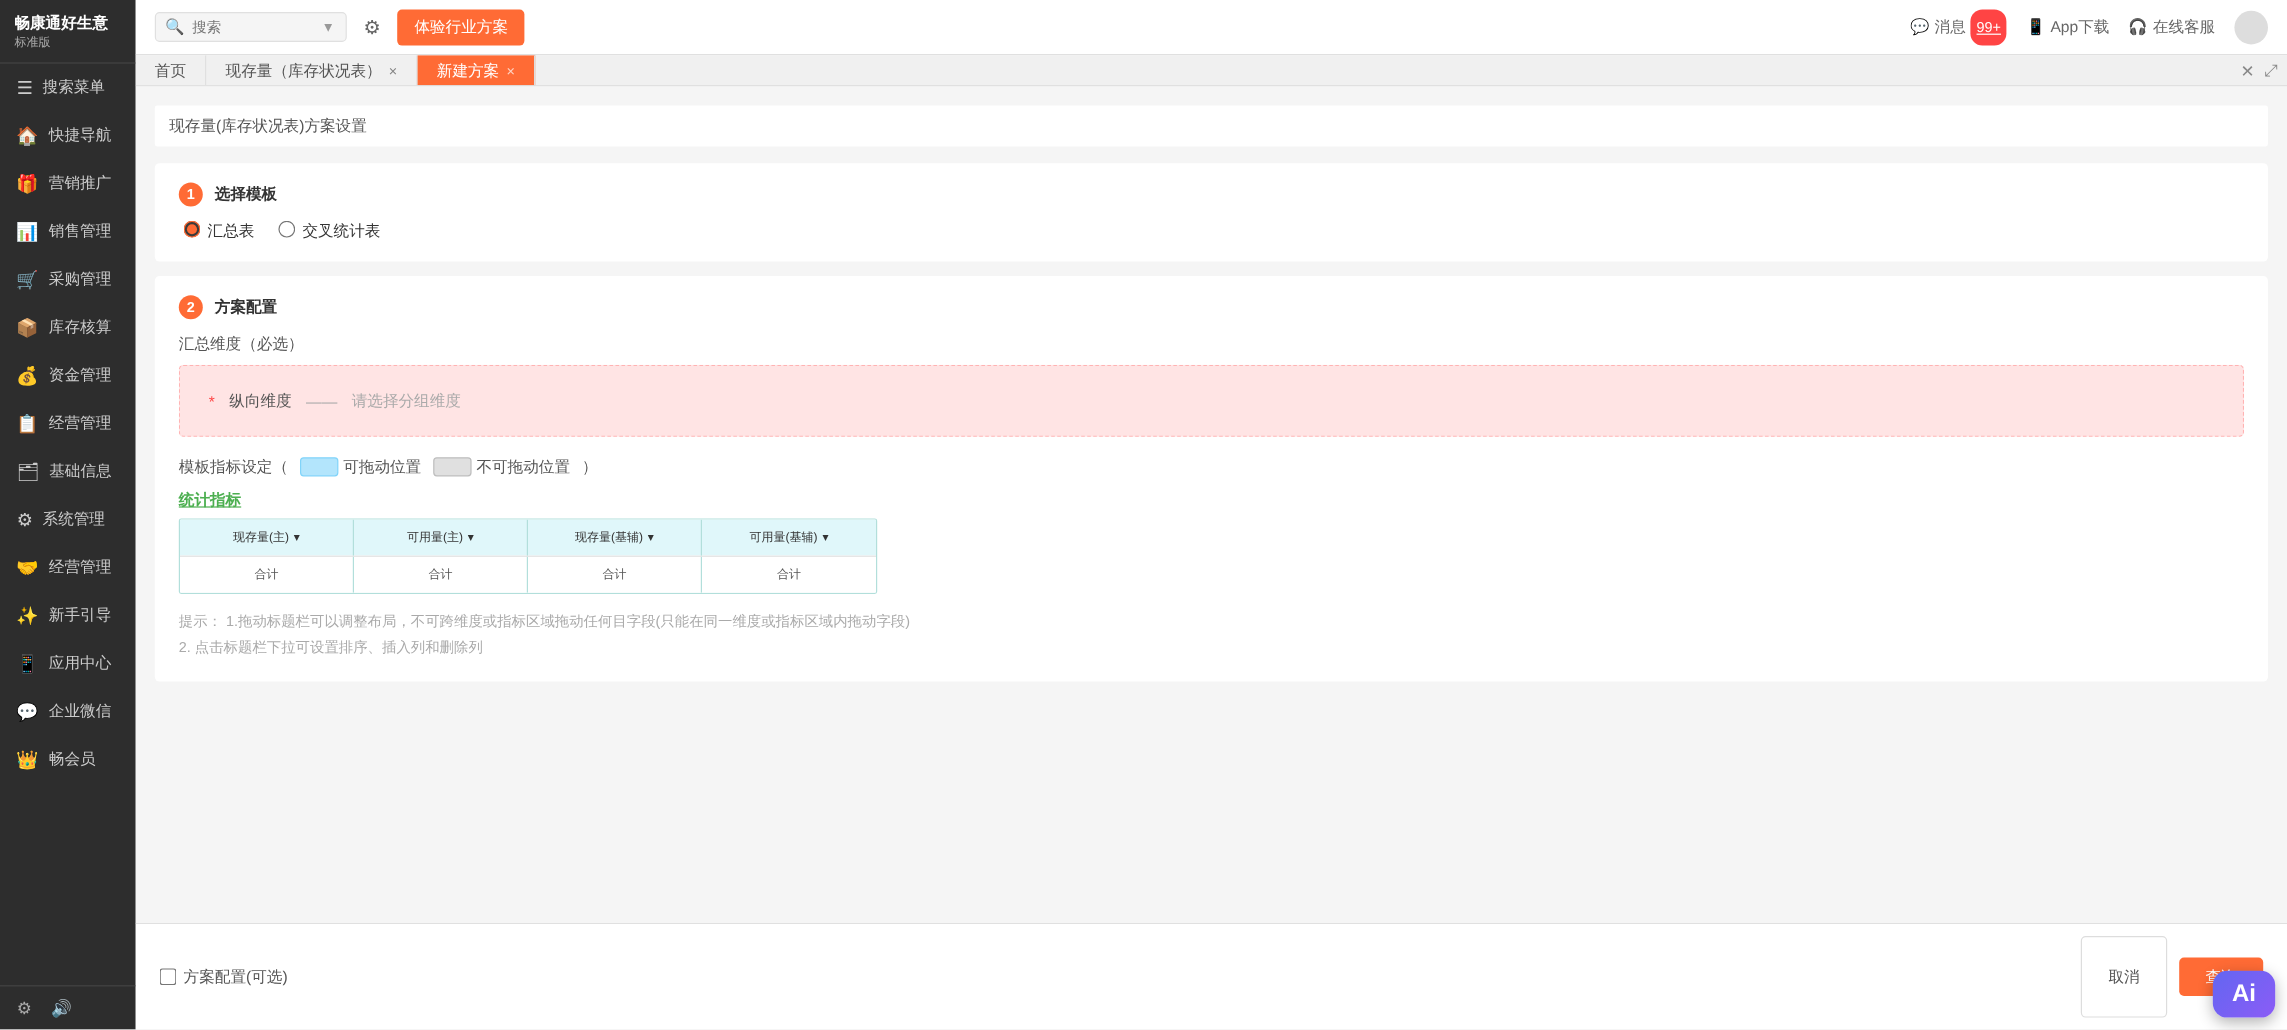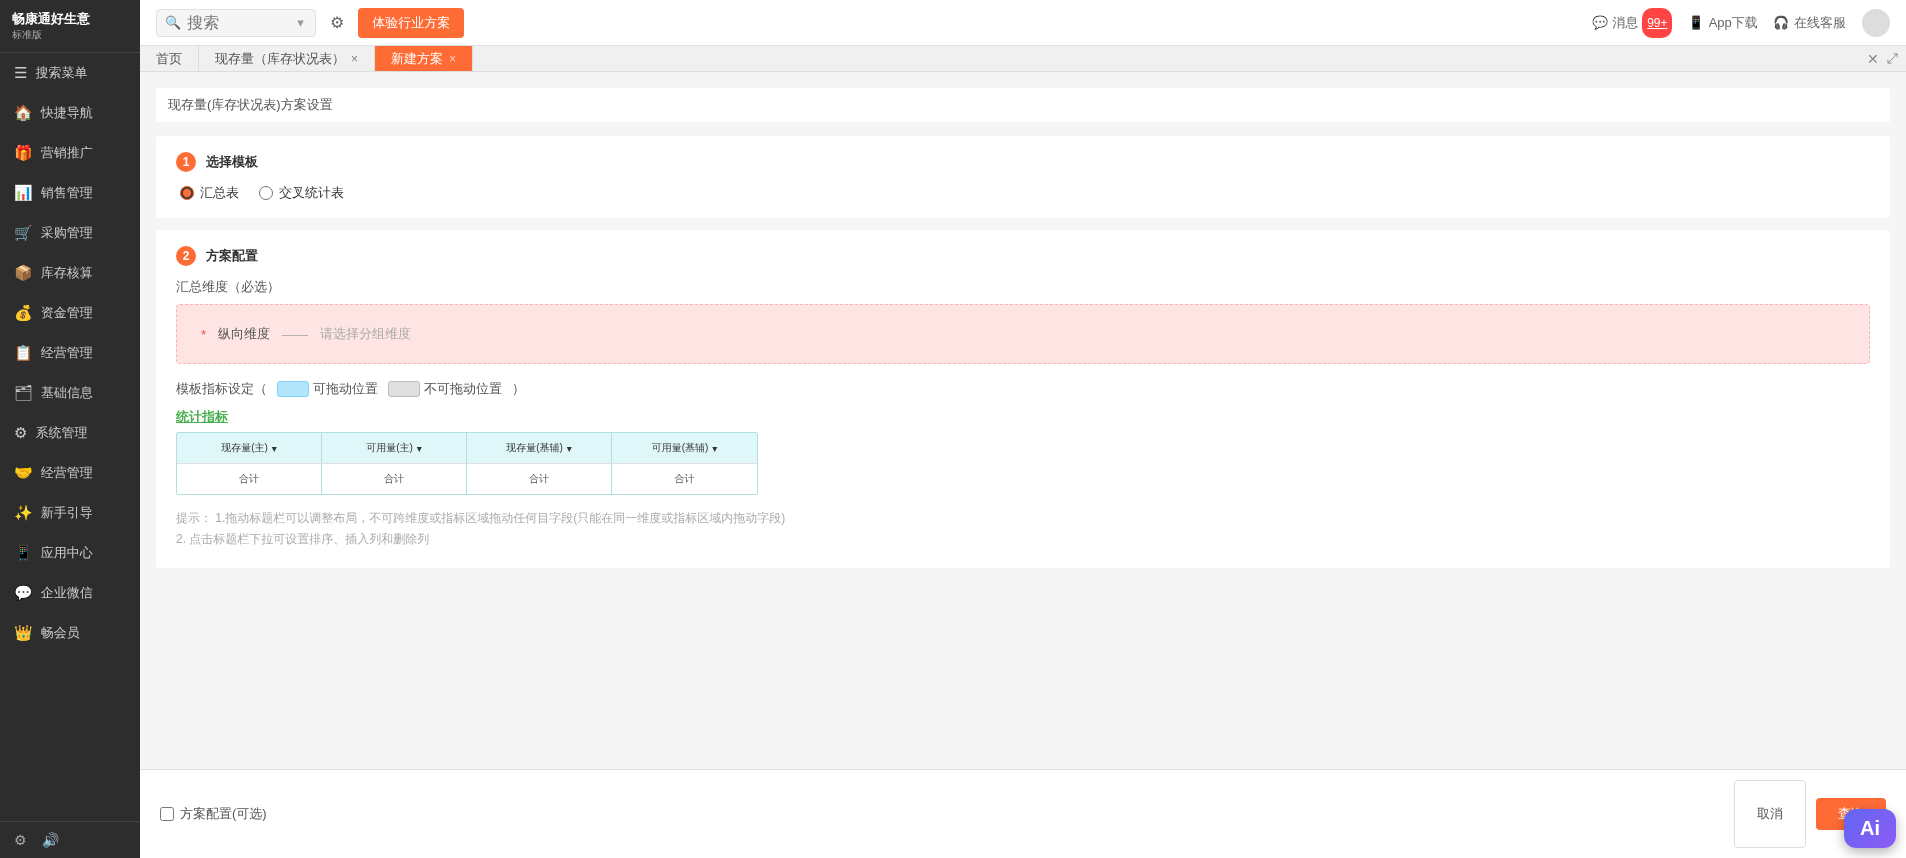--- a/index.html
+++ b/index.html
@@ -1,20 +1,20 @@
 <!DOCTYPE html>
 <html><head>
   <meta charset="utf-8">
   <style>
     * { box-sizing: border-box; margin: 0; padding: 0; }
     body { font-family: 'Microsoft YaHei', Arial, sans-serif; font-size: 13px; background: #f5f5f5; display: flex; height: 858px; overflow: hidden; }
 
     
     .sidebar {
-      width: 140px;
+      width: 113px;
       background: #2d2d2d;
       color: #ccc;
       display: flex;
       flex-direction: column;
       flex-shrink: 0;
       height: 100%;
     }
     .sidebar-logo {
       padding: 10px 12px;
       border-bottom: 1px solid #444;
@@ -76,21 +76,21 @@
       border: 1px solid #e0e0e0;
       border-radius: 4px;
       padding: 4px 8px;
       gap: 6px;
       width: 160px;
     }
     .top-header .search-area input {
       border: none;
       background: transparent;
       outline: none;
-      font-size: 16px;
+      font-size: 12px;
       width: 100px;
       color: #666;
     }
     .top-header .dropdown-btn {
       margin-left: 4px;
       color: #999;
       cursor: pointer;
     }
     .top-header .gear-btn {
       color: #666;
@@ -237,21 +237,20 @@
 
     
     .template-options {
       display: flex;
       align-items: center;
       gap: 20px;
       margin-left: 4px;
     }
     .radio-option {
       display: flex;
-      align-items: center;
       gap: 6px;
       cursor: pointer;
       font-size: 13px;
       color: #333;
     }
     .radio-input {
       accent-color: #ff6b35;
       width: 14px;
       height: 14px;
     }

